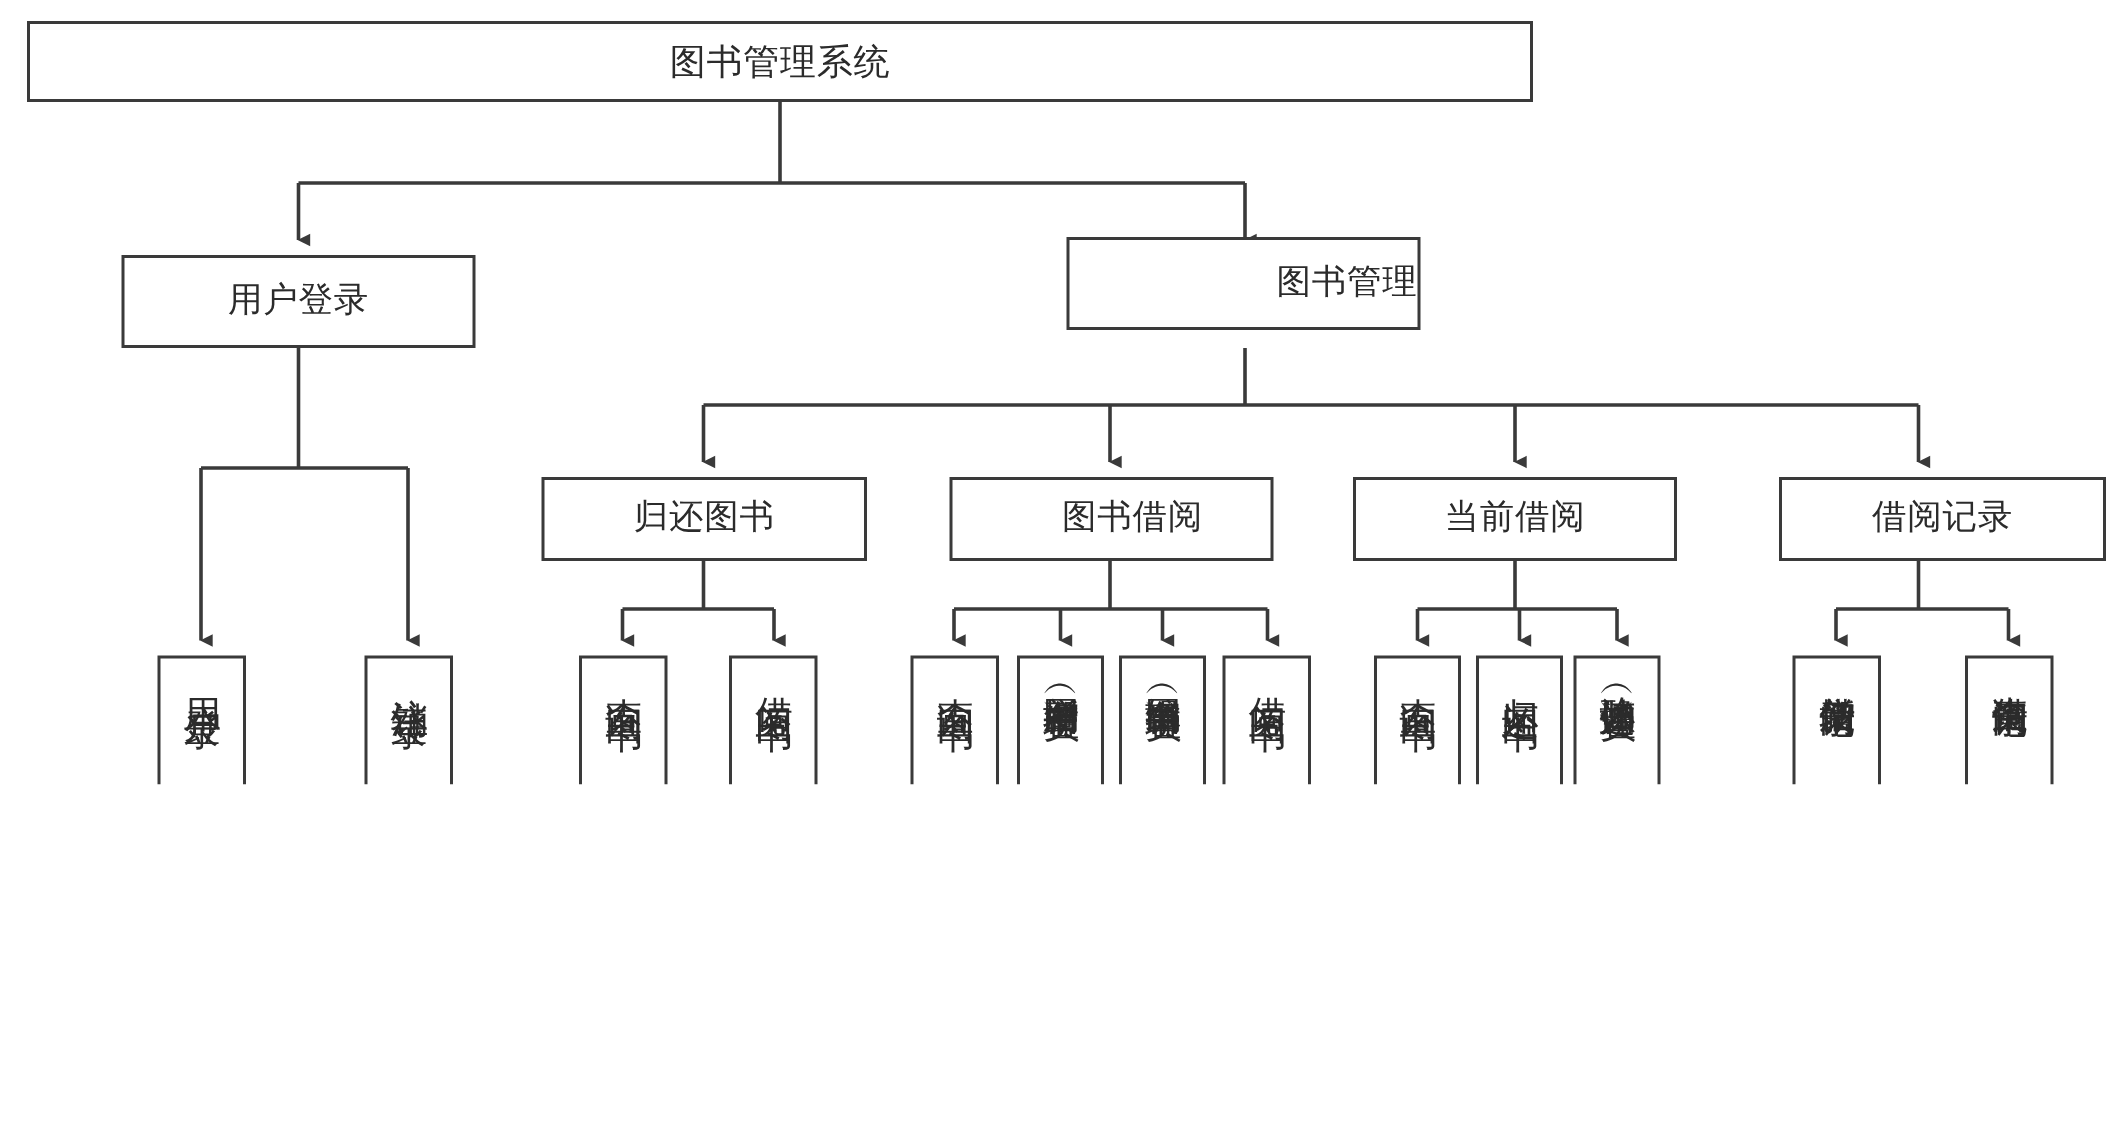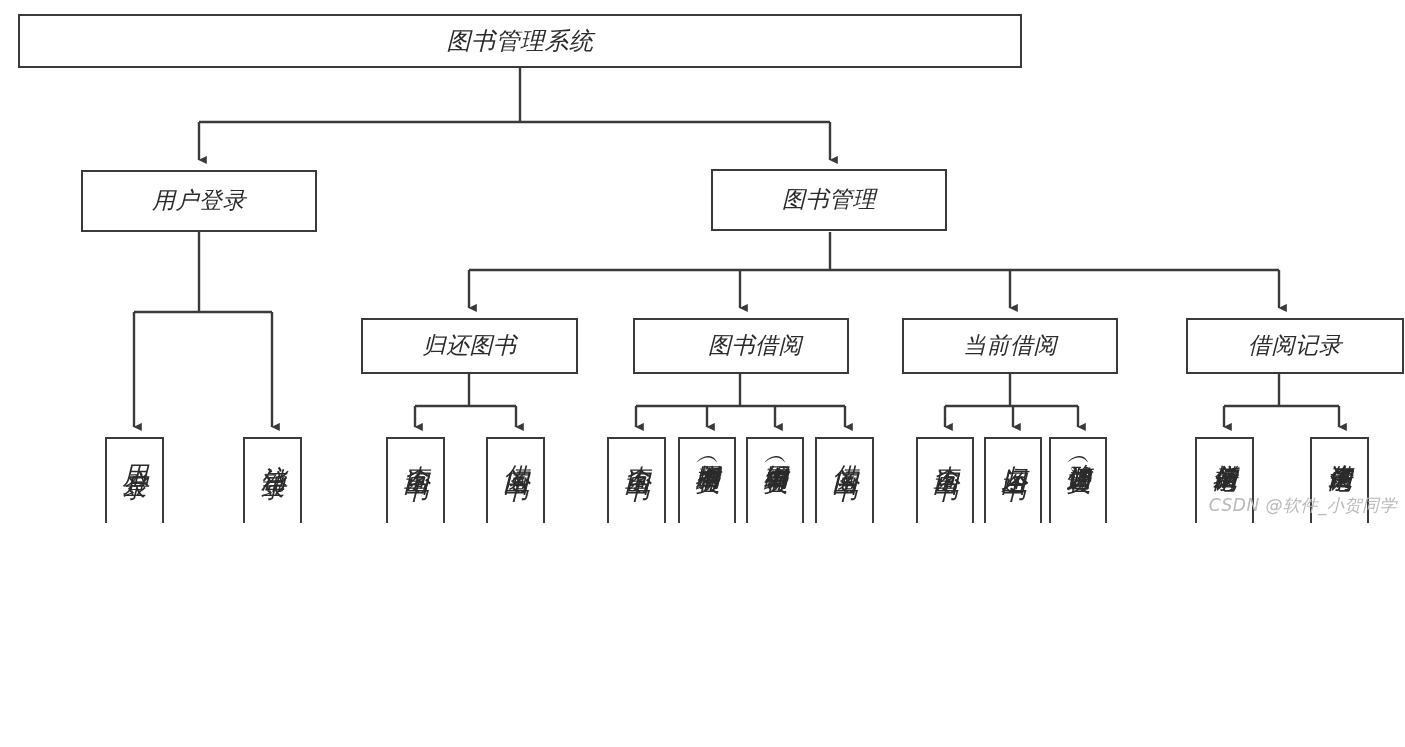--- a/index.html
+++ b/index.html
@@ -9,21 +9,20 @@
   }
   body {
     font-family: "DejaVu Sans", "Liberation Sans", sans-serif;
   }
   #diagram-root {
     position: relative;
     width: 1405px;
     height: 523px;
     background: #ffffff;
     overflow: hidden;
-    font-style: italic;
   }
   #wires {
     position: absolute;
     left: 0;
     top: 0;
     width: 1405px;
     height: 747px;
     pointer-events: none;
   }
   .node {
@@ -136,21 +135,21 @@
     </g>
   </svg>
 
   <div class="node root horizontal" style="left: 18px; top: 14px; width: 1004px; height: 54px;">
     <span class="node-label">图书管理系统</span>
   </div>
 
   <div class="node horizontal" style="left: 81px; top: 170px; width: 236px; height: 62px;">
     <span class="node-label">用户登录</span>
   </div>
-  <div class="node horizontal" style="left: 711px; top: 169px; width: 236px; height: 62px;">
+  <div class="node horizontal" style="left: 711px; top: 158px; width: 236px; height: 62px; justify-content: flex-end;">
     <span class="node-label">图书管理</span>
   </div>
 
   <div class="node horizontal" style="left: 361px; top: 318px; width: 217px; height: 56px;">
     <span class="node-label">归还图书</span>
   </div>
   <div class="node horizontal" style="left: 633px; top: 318px; width: 216px; height: 56px; padding-left: 28px;">
     <span class="node-label">图书借阅</span>
   </div>
   <div class="node horizontal" style="left: 902px; top: 318px; width: 216px; height: 56px;">
@@ -193,15 +192,14 @@
   <div class="node vertical tall-text" style="left: 1049px; top: 437px; width: 58px; height: 296px;">
     <span class="node-label">确认归还（管理员）</span>
   </div>
   <div class="node vertical tall-text" style="left: 1195px; top: 437px; width: 59px; height: 296px;">
     <span class="node-label">新增借阅记录</span>
   </div>
   <div class="node vertical tall-text" style="left: 1310px; top: 437px; width: 59px; height: 296px;">
     <span class="node-label">查询借阅记录</span>
   </div>
 
-  <div id="watermark" style="color: rgb(185, 185, 185);">CSDN @软件_小贺同学</div>
 
 </div>
 
 </body></html>

